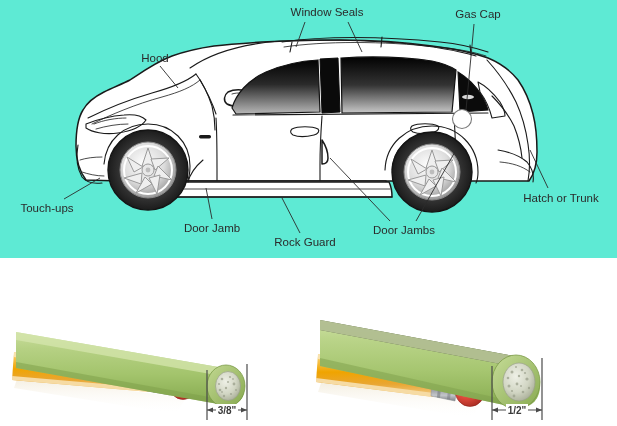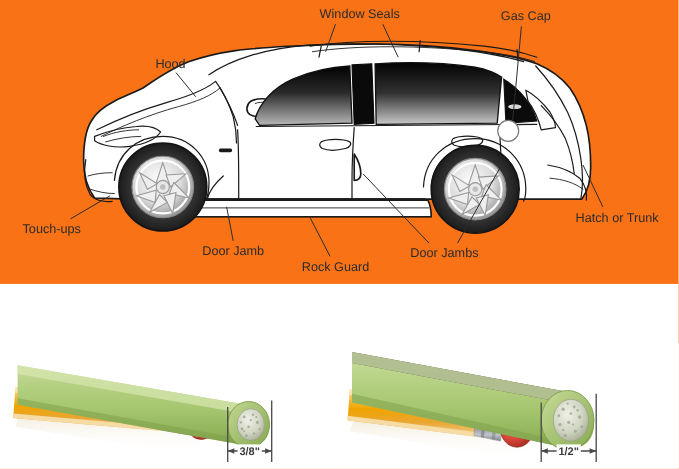--- a/index.html
+++ b/index.html
@@ -10,21 +10,21 @@
   body {
     width: 617px;
     height: 426px;
     overflow: hidden;
     font-family: "Liberation Sans", sans-serif;
   }
   #page {
     position: relative;
     width: 617px;
     height: 312px;
-    background: #f97316;
+    background: #5eead4;
     text-align: center;
   }
   .figure {
     position: absolute;
     left: 0;
     top: 0;
   }
   #car-figure {
     width: 617px;
     height: 258px;

